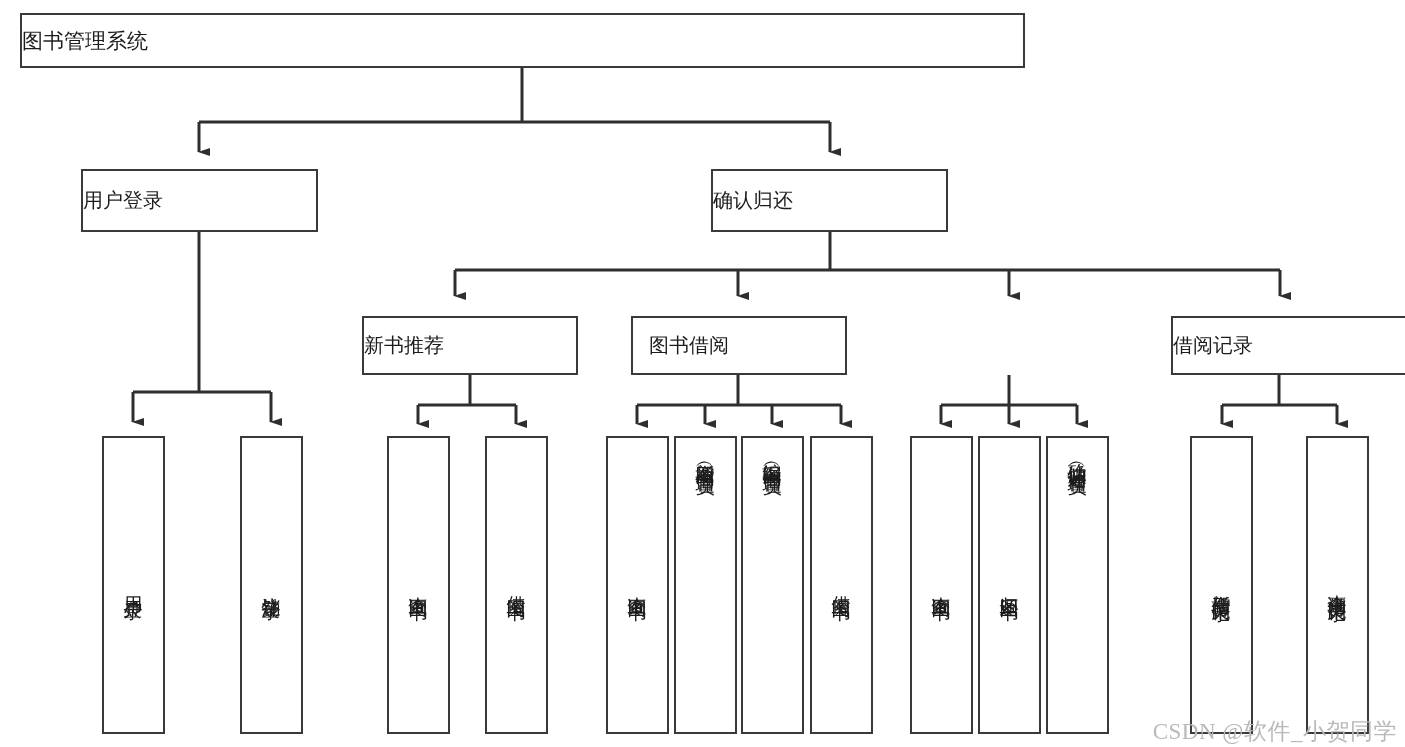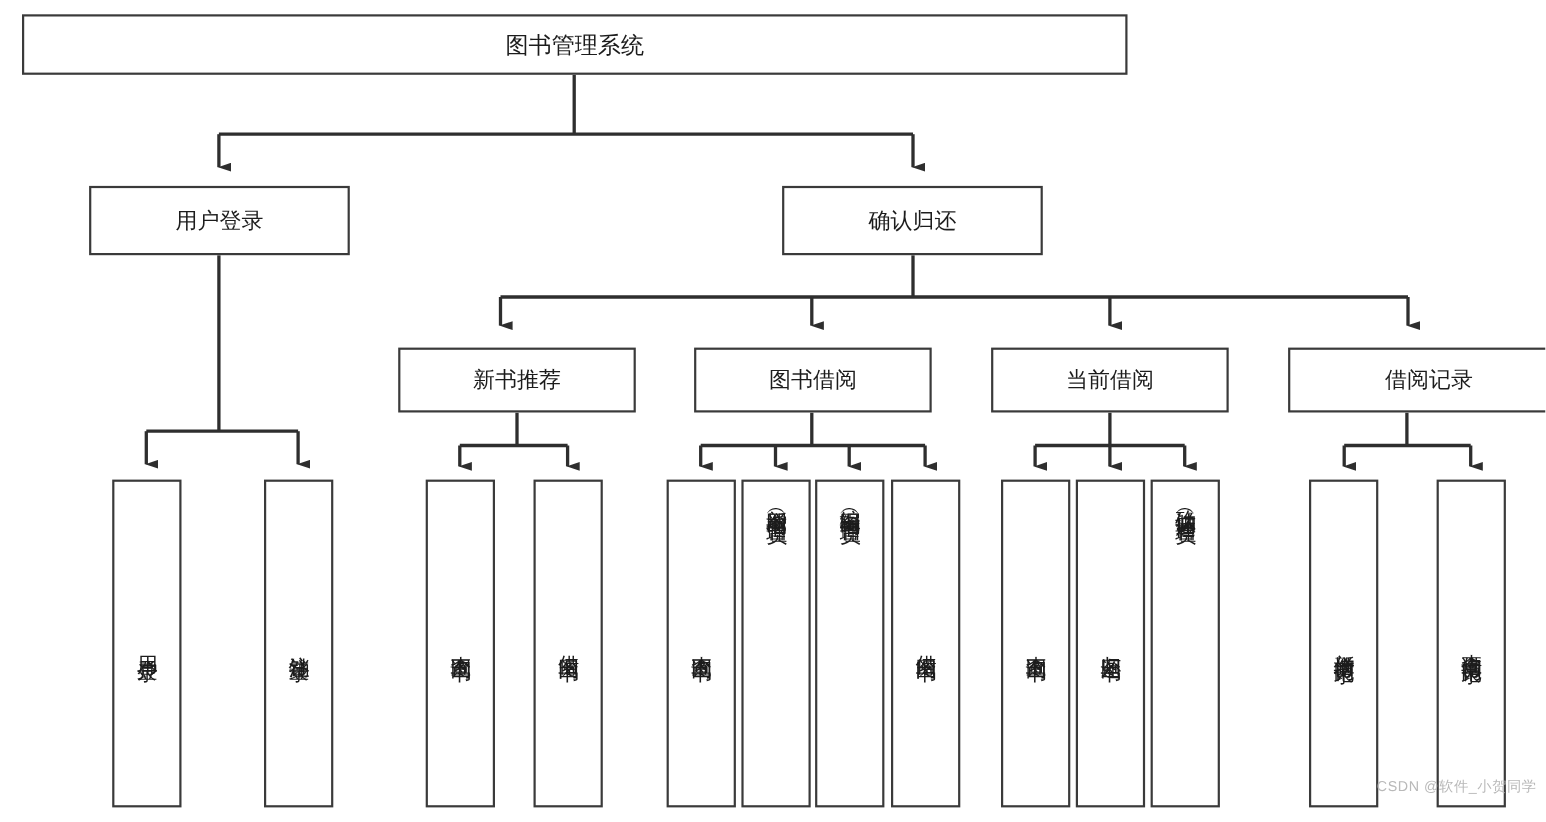--- a/index.html
+++ b/index.html
@@ -25,21 +25,21 @@
     width: 1405px;
     height: 747px;
   }
   .node-box {
     position: absolute;
     box-sizing: border-box;
     border: 2px solid #3a3a3a;
     background: #ffffff;
     display: flex;
     align-items: center;
-    justify-content: center;
+    justify-content: flex-start;
     color: #1c1c1c;
     font-family: "Liberation Sans", "DejaVu Sans", sans-serif;
   }
   .node-root {
     font-size: 21px;
   }
   .node-mid1 {
     font-size: 20px;
   }
   .node-mid2 {
@@ -65,24 +65,24 @@
     padding-top: 10px;
     box-sizing: border-box;
   }
   .leaf-inner.center {
     align-items: center;
     padding-top: 0;
   }
   #watermark {
     position: absolute;
     right: 8px;
-    bottom: 23px;
-    font-size: 13px;
+    bottom: 0;
+    font-size: 23px;
     color: #b9b9b9;
-    font-family: Liberation Sans, sans-serif;
+    font-family: Liberation Serif, serif;
     letter-spacing: 0.5px;
     white-space: nowrap;
     pointer-events: none;
   }
 </style>
 </head>
 <body>
 
 <div id="diagram-root">
 
@@ -143,25 +143,22 @@
   <div class="node-box node-mid1" style="left:81px; top:169px; width:237px; height:63px;">
     <span>用户登录</span>
   </div>
   <div class="node-box node-mid1" style="left:711px; top:169px; width:237px; height:63px;">
     <span>确认归还</span>
   </div>
 
   <div class="node-box node-mid2" style="left:362px; top:316px; width:216px; height:59px;">
     <span>新书推荐</span>
   </div>
-  <div class="node-box node-mid2" style="left:631px; top:316px; width:216px; height:59px;">
+  <div class="node-box node-mid2" style="left:631px; top:316px; width:216px; height:59px;padding-left:16px;">
     <span>图书借阅</span>
-  </div>
-  <div class="node-box node-mid2" style="left:901px; top:316px; width:216px; height:59px;">
-    <span>当前借阅</span>
   </div>
   <div class="node-box node-mid2" style="left:1171px; top:316px; width:256px; height:59px;">
     <span>借阅记录</span>
   </div>
 
   <div class="node-box node-leaf" style="left:102px; top:436px; width:63px; height:298px;">
     <span class="leaf-inner center">
         <span class="leaf-text">用户登录</span>
       </span>
   </div>

